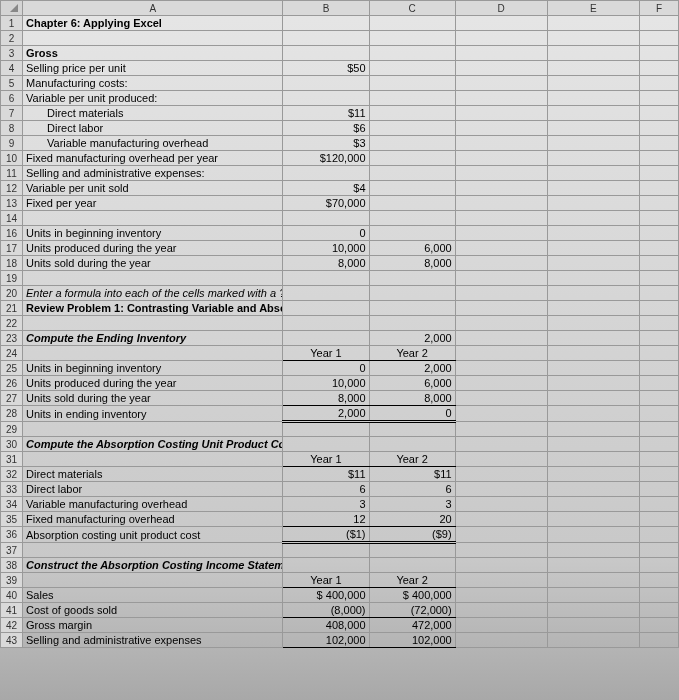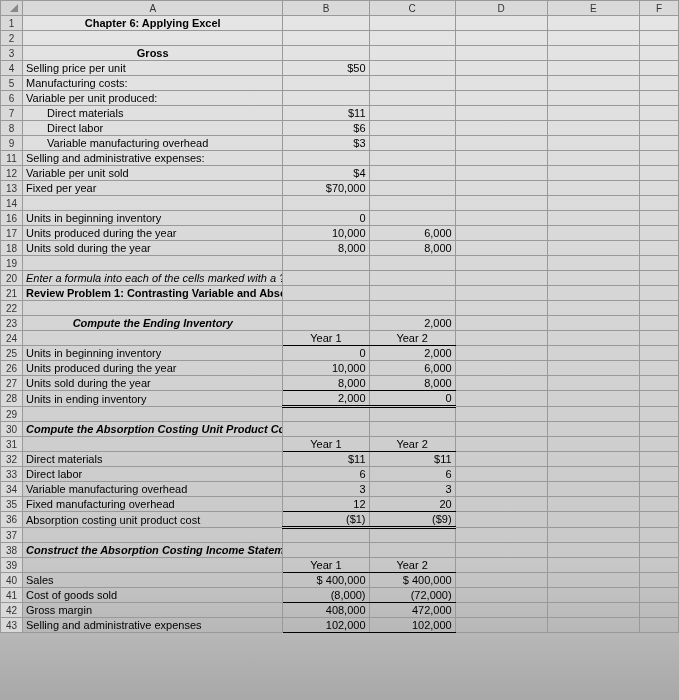--- a/index.html
+++ b/index.html
@@ -51,21 +51,21 @@
   }
   .col-A { width: 260px; }
   .col-B { width: 86px; }
   .col-C { width: 86px; }
   .col-D { width: 92px; }
   .col-E { width: 92px; }
   .col-F { width: 39px; }
   td.cell { font-size: 11px; }
   td.r { text-align: right; }
   td.c { text-align: center; }
-  .bold { font-weight: bold; text-align: center; }
+  .bold { font-weight: bold; }
   .italic { font-style: italic; }
   .ind1 { }
   .ind2 { padding-left: 24px; }
   .u-single { border-bottom: 1.5px solid #000 !important; }
   .u-double { border-bottom: 3px double #000 !important; }
 </style>
 </head>
 <body>
 
 <div class="sheet">
@@ -159,20 +159,29 @@
         <tr>
           <td class="rowhdr">9</td>
           <td class="cell col-A ind2">Variable manufacturing overhead</td>
           <td class="cell col-B r">$3</td>
           <td class="cell col-C"></td>
           <td class="cell col-D"></td>
           <td class="cell col-E"></td>
           <td class="cell col-F"></td>
         </tr>
         <tr>
+          <td class="rowhdr">10</td>
+          <td class="cell col-A ind1">Fixed manufacturing overhead per year</td>
+          <td class="cell col-B r">$120,000</td>
+          <td class="cell col-C"></td>
+          <td class="cell col-D"></td>
+          <td class="cell col-E"></td>
+          <td class="cell col-F"></td>
+        </tr>
+        <tr>
           <td class="rowhdr">11</td>
           <td class="cell col-A">Selling and administrative expenses:</td>
           <td class="cell col-B"></td>
           <td class="cell col-C"></td>
           <td class="cell col-D"></td>
           <td class="cell col-E"></td>
           <td class="cell col-F"></td>
         </tr>
         <tr>
           <td class="rowhdr">12</td>

